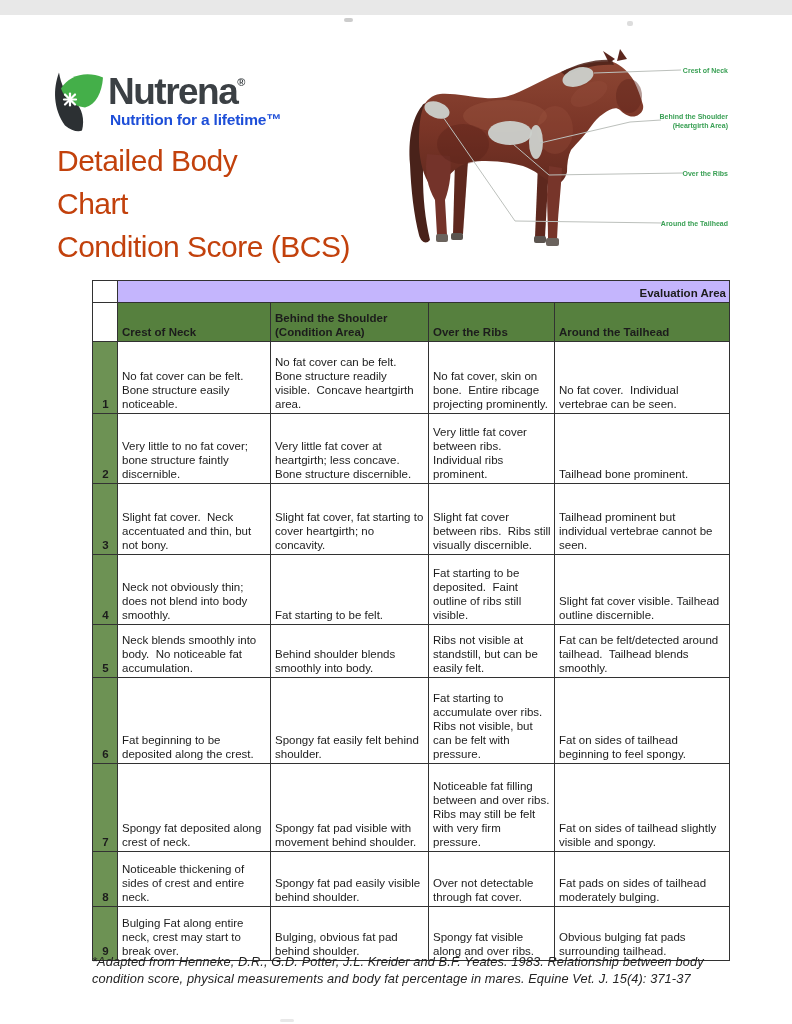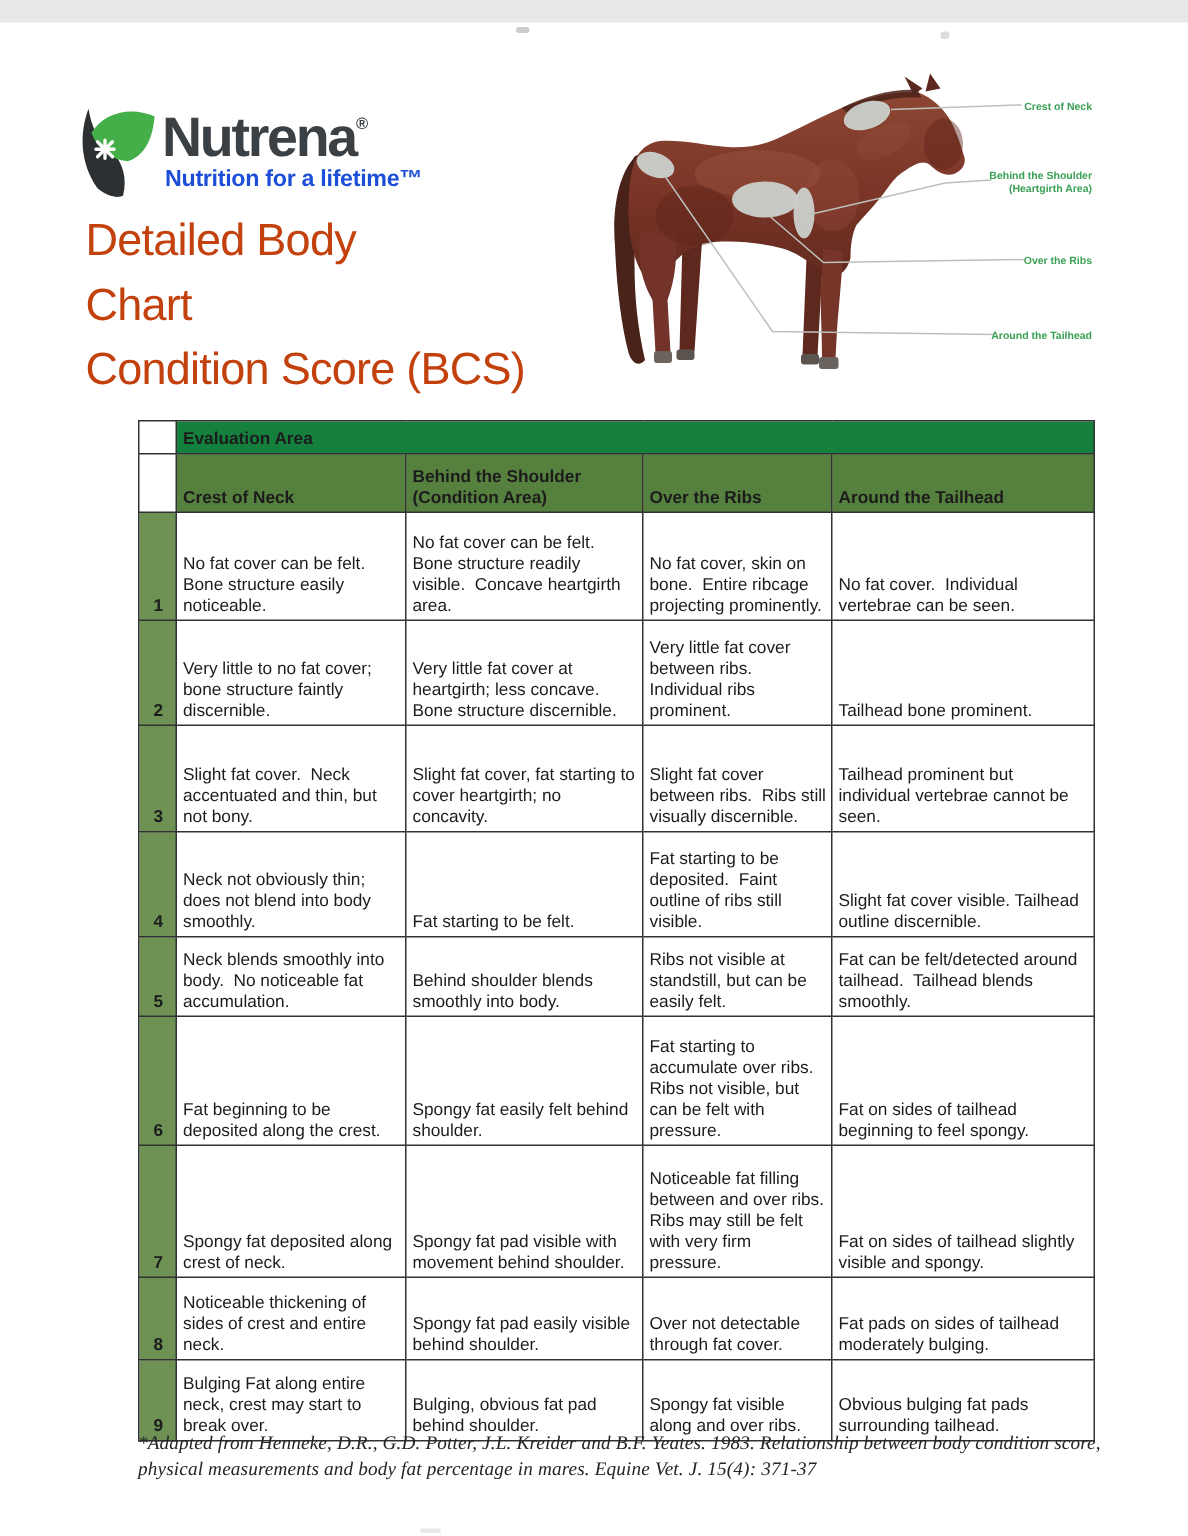--- a/index.html
+++ b/index.html
@@ -27,41 +27,40 @@
   #figure{position:absolute;left:405px;top:33px;width:387px;height:218px;}
   
   #bcs-wrap{position:absolute;left:92px;top:265px;}
   table.bcs{border-collapse:collapse;table-layout:fixed;width:637px;}
   table.bcs td,table.bcs th{
     border:1.6px solid #323232;vertical-align:bottom;
     font-size:11.5px;line-height:14px;padding:1px 3px 2px 4px;
     color:#1c1c1c;white-space:pre-wrap;word-wrap:break-word;
   }
   th.eval-band{
-    background:#15803d;color:#ffffff;text-align:left;vertical-align:middle;
+    background:#c4b5fd;color:#ffffff;text-align:right;vertical-align:middle;
     font-size:11.5px;height:18px;padding:1px 2px;
   }
   th.colhead{
     background:#56803e;color:#ffffff;text-align:left;height:35px;
     font-weight:bold;
   }
   td.score-cell{
     background:#6d9254;color:#f4f7f1;text-align:center;font-weight:bold;
     padding:1px 1px 2px 1px;
   }
   th.ghost{border:none;background:#ffffff;}
   tr.r1{height:72px} tr.r2{height:70px} tr.r3{height:71px}
   tr.r4{height:70px} tr.r5{height:53px} tr.r6{height:86px}
   tr.r7{height:88px} tr.r8{height:55px} tr.r9{height:54px}
   
   #footnote{
     position:absolute;left:92px;top:939px;width:652px;
     font-size:12.8px;font-style:italic;color:#242424;line-height:16.5px;
     letter-spacing:0.1px;
-    font-family:Liberation Serif, serif;
   }
   
   .mark{position:absolute;background:#8d8d8d;border-radius:2px;}
 </style>
 </head>
 <body>
 
 <div id="page">
 
   <svg id="logo" viewBox="0 0 52 60">

